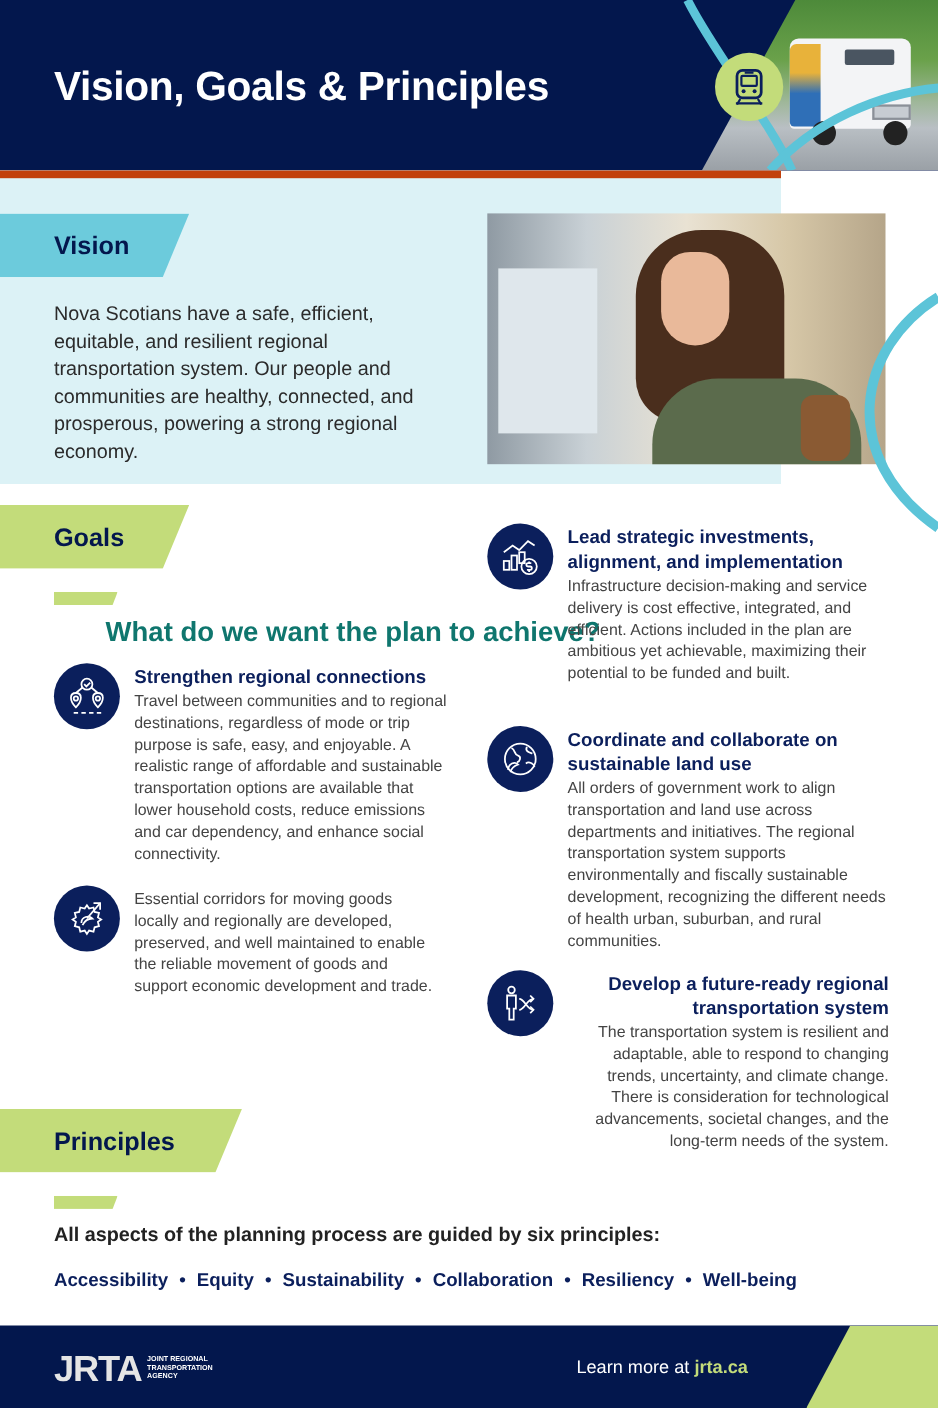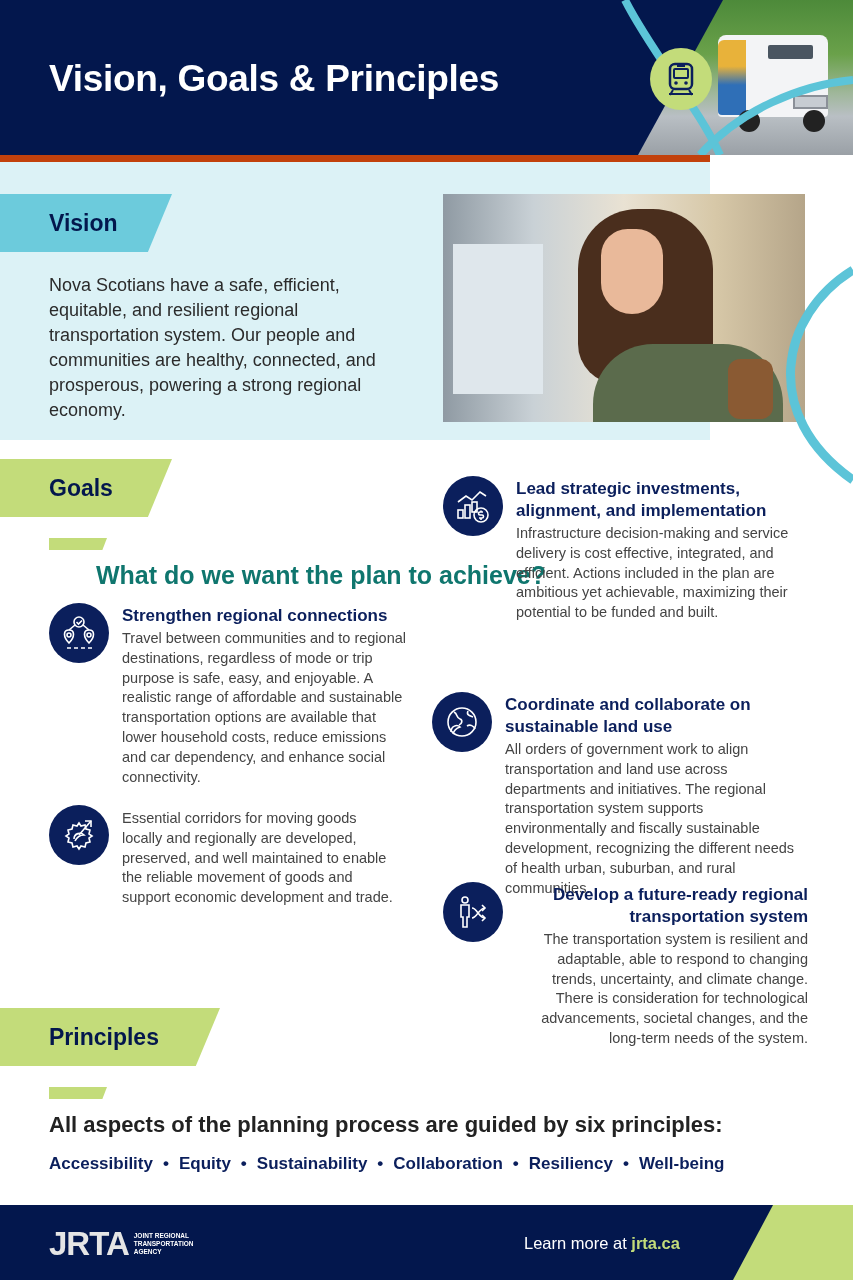--- a/index.html
+++ b/index.html
@@ -37,21 +37,21 @@
   .mini-bar { position: absolute; left: 49px; width: 58px; height: 12px; background: #c3dc7a; clip-path: polygon(0 0, 100% 0, 92% 100%, 0 100%); }
   .goals-question { position: absolute; left: 49px; top: 561px; font-size: 25px; font-weight: bold; color: #0f766e; margin-left: 47px; }
 
   .goal { position: absolute; display: flex; }
   .goal-icon { width: 60px; height: 60px; border-radius: 50%; background: #0b1f5c; flex-shrink: 0; display: flex; align-items: center; justify-content: center; margin-right: 13px; margin-top: -2px; }
   .goal-body { display: flex; flex-direction: column; }
   .goal-title { font-size: 17px; font-weight: bold; color: #0b1f5c; line-height: 22px; }
   .goal-desc { font-size: 14.5px; line-height: 19.8px; color: #444; margin-top: 2px; }
 
   
-  .principles-lead { position: absolute; left: 49px; top: 1112px; font-size: 22px; font-weight: bold; color: #222; }
+  .principles-lead { position: absolute; left: 49px; top: 1112px; font-size: 18px; font-weight: bold; color: #222; }
   .principles-list { position: absolute; left: 49px; top: 1154px; display: flex; font-size: 17px; font-weight: bold; color: #0b1f5c; }
   .principles-list .dot { margin: 0 10px; }
 
   
   .footer { position: absolute; left: 0; top: 1205px; width: 853px; height: 75px; background: #03174d; overflow: hidden; }
   .footer-green { position: absolute; right: 0; top: 0; width: 120px; height: 75px; background: #c3dc7a; clip-path: polygon(40px 0, 120px 0, 120px 75px, 0 75px); }
   .logo { position: absolute; left: 49px; top: 22px; display: flex; align-items: center; }
   .logo-mark { font-size: 33px; font-weight: bold; color: #e5e5e5; letter-spacing: -1px; line-height: 33px; }
   .logo-sub { font-size: 6.5px; font-weight: bold; color: #ffffff; line-height: 8px; margin-left: 5px; }
   .learn { position: absolute; left: 524px; top: 29px; font-size: 16.5px; color: #ffffff; }
@@ -153,21 +153,21 @@
       <circle cx="28" cy="29" r="7"></circle>
         <path d="M30 26 h-3 a1.5 1.5 0 0 0 0 3 h2 a1.5 1.5 0 0 1 0 3 h-3 M28 24.5 v2 M28 32 v2"></path>
     </svg>
   </div>
   <div class="goal-body">
     <div class="goal-title">Lead strategic investments, alignment, and implementation</div>
     <div class="goal-desc">Infrastructure decision-making and service delivery is cost effective, integrated, and efficient. Actions included in the plan are ambitious yet achievable, maximizing their potential to be funded and built.</div>
   </div>
 </div>
 
-<div class="goal" style="left:432px; top:662px; width:365px;margin-top:32px;">
+<div class="goal" style="left:443px; top:662px; width:365px;">
   <div class="goal-icon">
     <svg width="40" height="40" viewBox="0 0 40 40" fill="none" stroke="#ffffff" stroke-width="1.6">
       <circle cx="20" cy="20" r="14"></circle>
       <path d="M12 10 C 16 12, 14 16, 18 17 C 21 18, 20 22, 17 23"></path>
       <path d="M26 9 C 24 13, 28 14, 31 15"></path>
       <path d="M25 24 C 28 22, 32 24, 33 27"></path>
       <path d="M9 30 C 9 24, 15 22, 18 25 C 15 26, 12 28, 11 32"></path>
     </svg>
   </div>
   <div class="goal-body">

